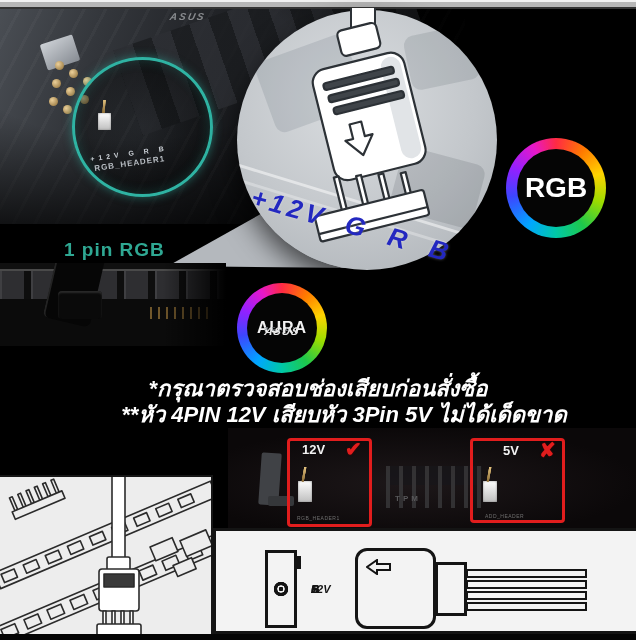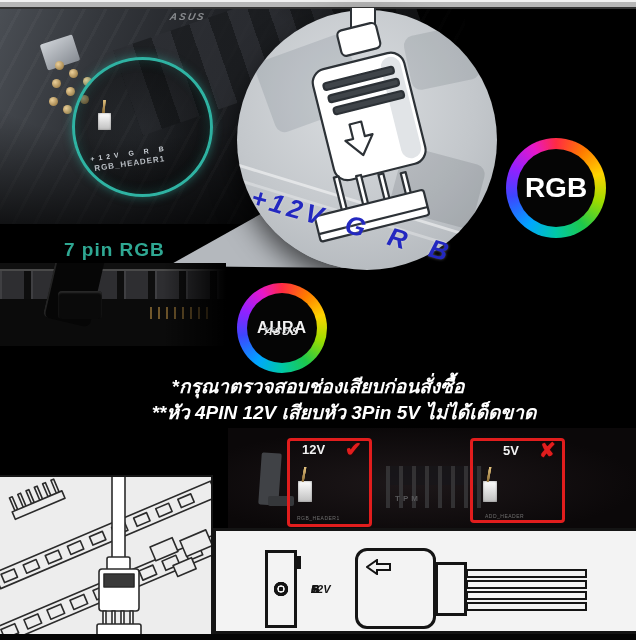--- a/index.html
+++ b/index.html
@@ -85,21 +85,21 @@
   .photo-mid .whitehdr{left:98px;top:44px;width:40px;height:16px;display:flex;gap:1px;}
   .photo-mid .whitehdr i{position:static;flex:1;background:linear-gradient(180deg,#efefef,#9f9f9f);
     border-radius:1px;}
   .photo-mid .goldrow{left:150px;top:44px;width:62px;height:12px;opacity:.8;
     background:repeating-linear-gradient(90deg,#8a6a33 0 2px,transparent 2px 8px);}
   .photo-mid .fade{left:0;top:0;width:226px;height:83px;
     background:linear-gradient(90deg,transparent 72%,#000 100%);}
 
   
   .warn{left:0;width:636px;text-align:center;color:#fff;font-weight:700;font-style:italic;
-    font-size:19px;text-shadow:1px 1px 2px #000;}
+    font-size:22px;text-shadow:1px 1px 2px #000;}
   .warn1{top:371px;} .warn2{top:397px;margin-left:26px;}
 
   
   .banner{left:228px;top:428px;width:408px;height:100px;overflow:hidden;
     background:radial-gradient(ellipse at 45% 55%,#1d1719 0%,#0b0809 72%);}
   .bracket{left:32px;top:25px;width:20px;height:52px;background:#46484c;border-radius:2px;
     transform:rotate(4deg);opacity:.9;}
   .bracket2{left:40px;top:68px;width:26px;height:10px;background:#35373a;border-radius:2px;}
   .redbox{border:3px solid #e11d1d;border-radius:4px;}
   .box-good{left:59px;top:10px;width:85px;height:89px;}
@@ -218,21 +218,21 @@
     </g>
   </svg>
   <div class="blue-label">+12V G R B</div>
 
   <div class="ring rgb-logo">
     <div class="ring-inner">
       <span class="rgb-text">RGB</span>
     </div>
   </div>
 
-  <div class="label-4pin">7 pin RGB</div>
+  <div class="label-4pin">1 pin RGB</div>
 
   <div class="photo-mid">
     <div class="slotbar"></div>
     <div class="lower"></div>
     <div class="cableblob"></div>
     <div class="plughead"></div>
     <div class="whitehdr">
         <i></i>
         <i></i>
         <i></i>

